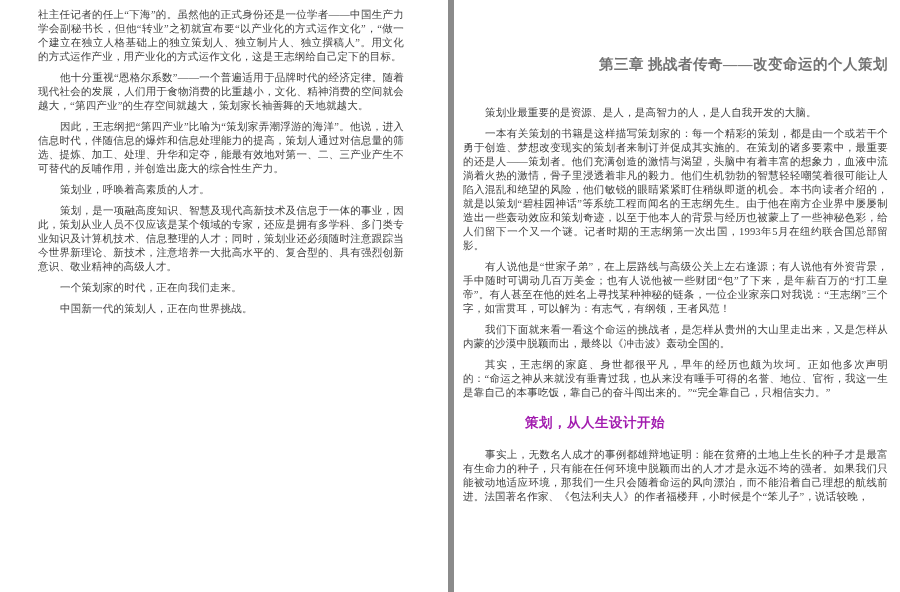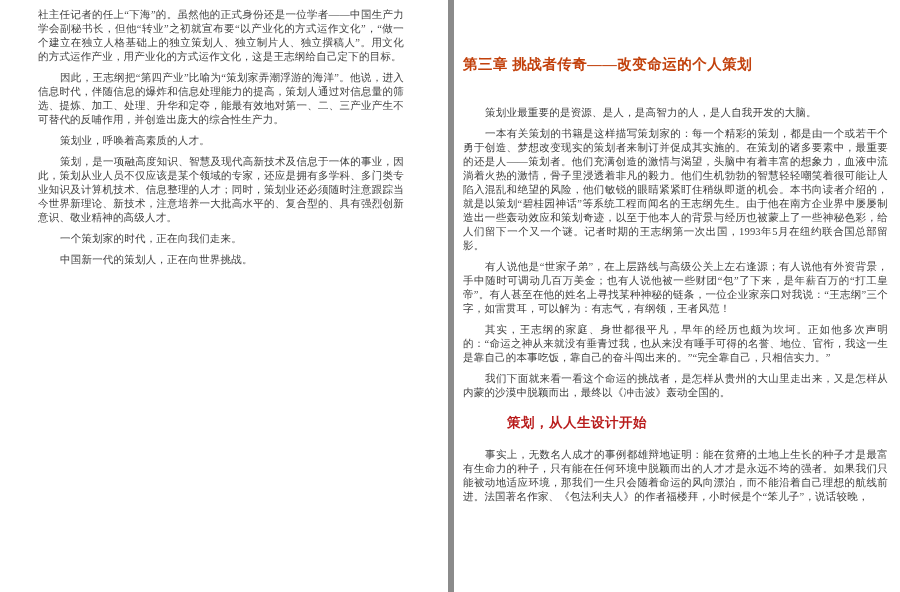--- a/index.html
+++ b/index.html
@@ -46,53 +46,54 @@
     letter-spacing: 0.2px;
   }
   p.no-indent {
     text-indent: 0;
   }
   .chapter-title {
     margin: 54px 0 32px 0;
     font-size: 14.5px;
     line-height: 20px;
     font-weight: bold;
-    text-align: left;
-    color: #c2410c;
+    text-align: right;
+    color: #737373;
     letter-spacing: 0.5px;
   }
   .section-heading {
-    margin: 14px 0 16px 44px;
+    margin: 14px 0 16px 62px;
     font-size: 13.5px;
     line-height: 18px;
     font-weight: bold;
-    color: #b91c1c;
+    color: #a21caf;
     letter-spacing: 0.5px;
   }
 </style>
 </head>
 <body>
 
 <div class="spread">
 
   <div class="page page-left">
     <p class="body-par no-indent">社主任记者的任上“下海”的。虽然他的正式身份还是一位学者——中国生产力学会副秘书长，但他“转业”之初就宣布要“以产业化的方式运作文化”，“做一个建立在独立人格基础上的独立策划人、独立制片人、独立撰稿人”。用文化的方式运作产业，用产业化的方式运作文化，这是王志纲给自己定下的目标。</p>
+    <p class="body-par">他十分重视“恩格尔系数”——一个普遍适用于品牌时代的经济定律。随着现代社会的发展，人们用于食物消费的比重越小，文化、精神消费的空间就会越大，“第四产业”的生存空间就越大，策划家长袖善舞的天地就越大。</p>
     <p class="body-par">因此，王志纲把“第四产业”比喻为“策划家弄潮浮游的海洋”。他说，进入信息时代，伴随信息的爆炸和信息处理能力的提高，策划人通过对信息量的筛选、提炼、加工、处理、升华和定夺，能最有效地对第一、二、三产业产生不可替代的反哺作用，并创造出庞大的综合性生产力。</p>
     <p class="body-par">策划业，呼唤着高素质的人才。</p>
     <p class="body-par">策划，是一项融高度知识、智慧及现代高新技术及信息于一体的事业，因此，策划从业人员不仅应该是某个领域的专家，还应是拥有多学科、多门类专业知识及计算机技术、信息整理的人才；同时，策划业还必须随时注意跟踪当今世界新理论、新技术，注意培养一大批高水平的、复合型的、具有强烈创新意识、敬业精神的高级人才。</p>
     <p class="body-par">一个策划家的时代，正在向我们走来。</p>
     <p class="body-par">中国新一代的策划人，正在向世界挑战。</p>
   </div>
 
   <div class="page-divider"></div>
 
   <div class="page page-right">
     <h1 class="chapter-title">第三章 挑战者传奇——改变命运的个人策划</h1>
     <p class="body-par">策划业最重要的是资源、是人，是高智力的人，是人自我开发的大脑。</p>
     <p class="body-par">一本有关策划的书籍是这样描写策划家的：每一个精彩的策划，都是由一个或若干个勇于创造、梦想改变现实的策划者来制订并促成其实施的。在策划的诸多要素中，最重要的还是人——策划者。他们充满创造的激情与渴望，头脑中有着丰富的想象力，血液中流淌着火热的激情，骨子里浸透着非凡的毅力。他们生机勃勃的智慧轻轻嘲笑着很可能让人陷入混乱和绝望的风险，他们敏锐的眼睛紧紧盯住稍纵即逝的机会。本书向读者介绍的，就是以策划“碧桂园神话”等系统工程而闻名的王志纲先生。由于他在南方企业界中屡屡制造出一些轰动效应和策划奇迹，以至于他本人的背景与经历也被蒙上了一些神秘色彩，给人们留下一个又一个谜。记者时期的王志纲第一次出国，1993年5月在纽约联合国总部留影。</p>
     <p class="body-par">有人说他是“世家子弟”，在上层路线与高级公关上左右逢源；有人说他有外资背景，手中随时可调动几百万美金；也有人说他被一些财团“包”了下来，是年薪百万的“打工皇帝”。有人甚至在他的姓名上寻找某种神秘的链条，一位企业家亲口对我说：“王志纲”三个字，如雷贯耳，可以解为：有志气，有纲领，王者风范！</p>
+    <p class="body-par">我们下面就来看一看这个命运的挑战者，是怎样从贵州的大山里走出来，又是怎样从内蒙的沙漠中脱颖而出，最终以《冲击波》轰动全国的。</p>
     <p class="body-par">其实，王志纲的家庭、身世都很平凡，早年的经历也颇为坎坷。正如他多次声明的：“命运之神从来就没有垂青过我，也从来没有唾手可得的名誉、地位、官衔，我这一生是靠自己的本事吃饭，靠自己的奋斗闯出来的。”“完全靠自己，只相信实力。”</p>
-    <p class="body-par">我们下面就来看一看这个命运的挑战者，是怎样从贵州的大山里走出来，又是怎样从内蒙的沙漠中脱颖而出，最终以《冲击波》轰动全国的。</p>
     <h2 class="section-heading">策划，从人生设计开始</h2>
     <p class="body-par">事实上，无数名人成才的事例都雄辩地证明：能在贫瘠的土地上生长的种子才是最富有生命力的种子，只有能在任何环境中脱颖而出的人才才是永远不垮的强者。如果我们只能被动地适应环境，那我们一生只会随着命运的风向漂泊，而不能沿着自己理想的航线前进。法国著名作家、《包法利夫人》的作者福楼拜，小时候是个“笨儿子”，说话较晚，</p>
   </div>
 
 </div>
 
 </body></html>

